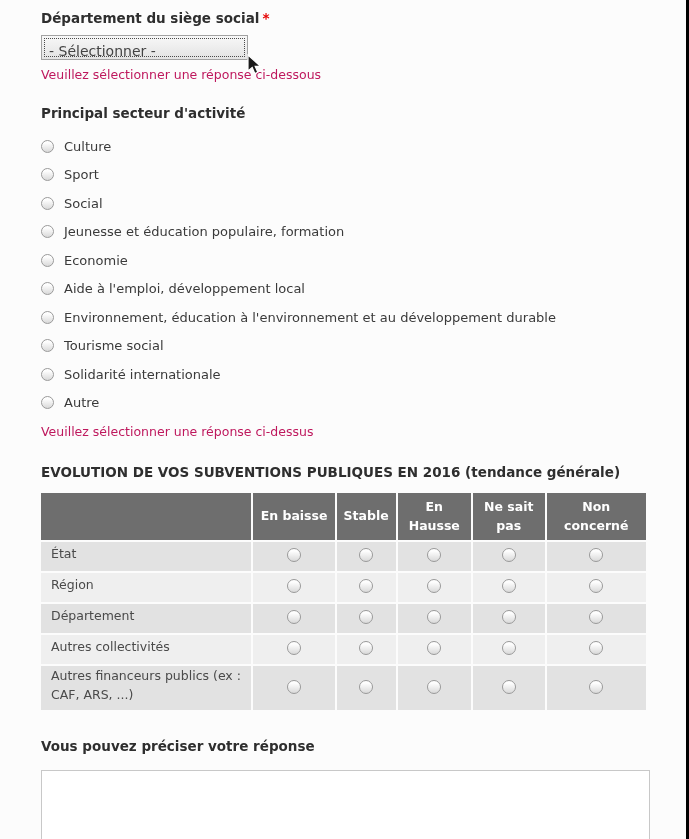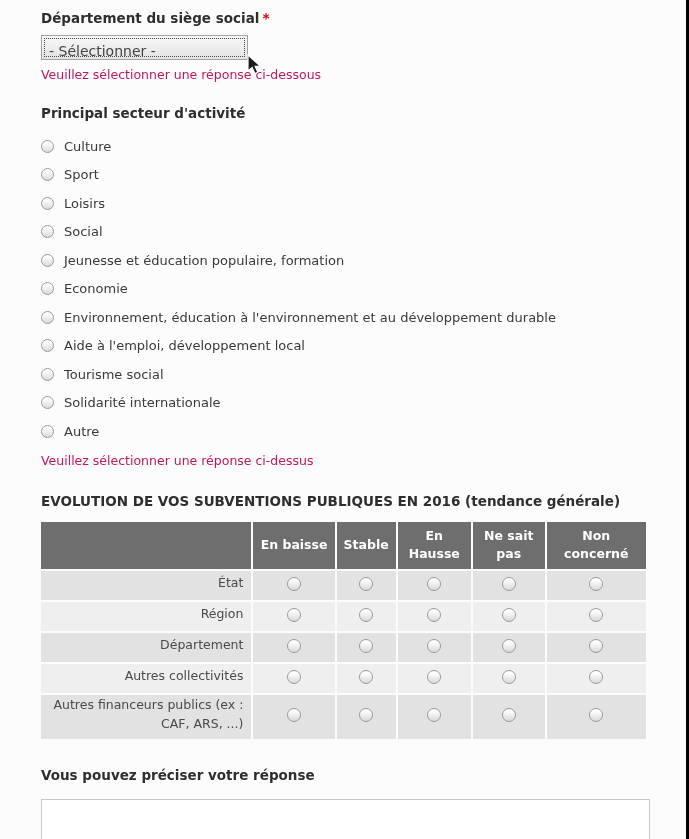--- a/index.html
+++ b/index.html
@@ -47,21 +47,21 @@
   .table-title { margin-top:25px; font-size:13.5px; font-weight:bold; color:#2e2e2e; }
   table.matrix { margin-top:11px; border-collapse:separate; border-spacing:2px; margin-left:-2px; }
   table.matrix th, table.matrix td { vertical-align:middle; }
   .matrix thead th {
     background:#6e6e6e; color:#fff; font-size:12.5px; font-weight:bold;
     height:47px; text-align:center; line-height:1.45; padding:2px 6px;
   }
   .matrix tbody td { height:29px; font-size:12.5px; color:#4a4a4a; }
   .matrix tbody tr:nth-child(odd) td { background:#e2e2e2; }
   .matrix tbody tr:nth-child(even) td { background:#efefef; }
-  .matrix td.row-label { text-align:right; padding:0 8px 4px 10px; line-height:1.5; }
+  .matrix td.row-label { text-align:left; padding:0 8px 4px 10px; line-height:1.5; }
   .matrix td.radio-cell { text-align:center; }
   .matrix td.radio-cell .radio { display:inline-block; width:14px; height:14px; }
   .matrix tbody tr.tall td { height:44px; }
 
   
   .comment-label { margin-top:26px; font-size:13.5px; font-weight:bold; color:#2e2e2e; }
   .comment-box {
     margin-top:16px; width:609px; height:90px;
     border:1px solid #c8c8c8; background:#fff;
     font-family:"DejaVu Sans","Liberation Sans",sans-serif;
@@ -92,41 +92,37 @@
         <li class="radio-item">
           <span class="radio"></span>
           <span class="radio-label">Culture</span>
         </li>
         <li class="radio-item">
           <span class="radio"></span>
           <span class="radio-label">Sport</span>
         </li>
         <li class="radio-item">
           <span class="radio"></span>
-          <span class="radio-label">Loisirs</span>
-        </li>
-        <li class="radio-item">
-          <span class="radio"></span>
           <span class="radio-label">Social</span>
         </li>
         <li class="radio-item">
           <span class="radio"></span>
           <span class="radio-label">Jeunesse et éducation populaire, formation</span>
         </li>
         <li class="radio-item">
           <span class="radio"></span>
           <span class="radio-label">Economie</span>
         </li>
         <li class="radio-item">
           <span class="radio"></span>
+          <span class="radio-label">Aide à l'emploi, développement local</span>
+        </li>
+        <li class="radio-item">
+          <span class="radio"></span>
           <span class="radio-label">Environnement, éducation à l'environnement et au développement durable</span>
-        </li>
-        <li class="radio-item">
-          <span class="radio"></span>
-          <span class="radio-label">Aide à l'emploi, développement local</span>
         </li>
         <li class="radio-item">
           <span class="radio"></span>
           <span class="radio-label">Tourisme social</span>
         </li>
         <li class="radio-item">
           <span class="radio"></span>
           <span class="radio-label">Solidarité internationale</span>
         </li>
         <li class="radio-item">

